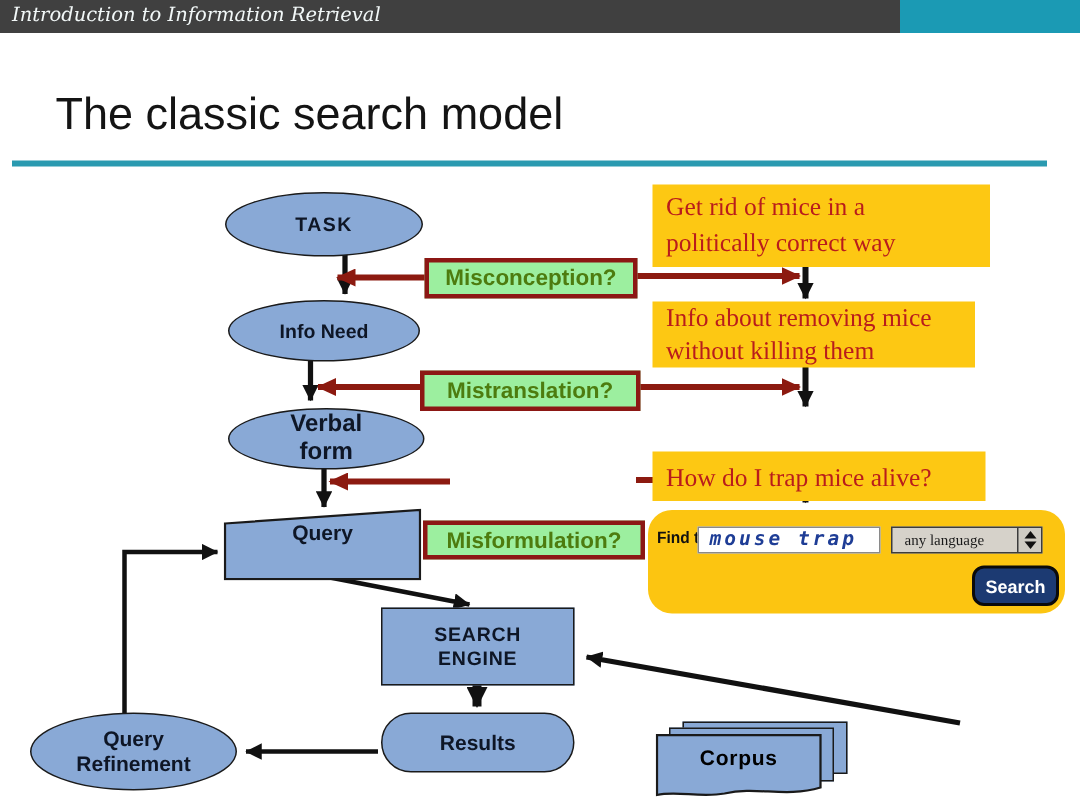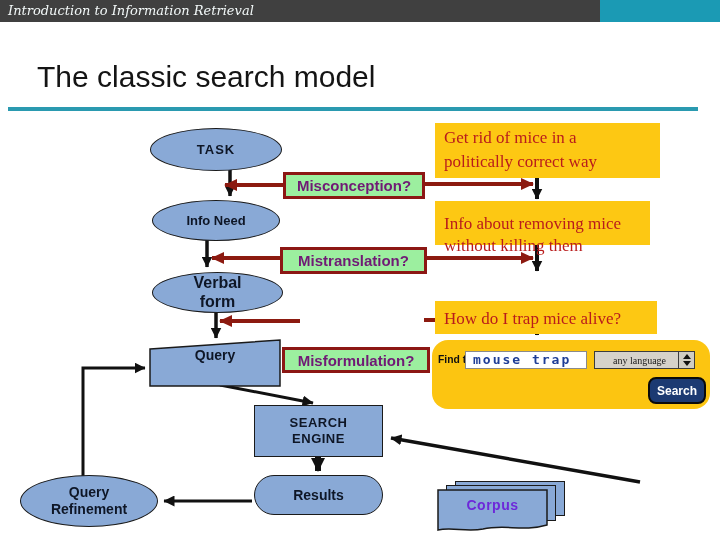--- a/index.html
+++ b/index.html
@@ -38,48 +38,48 @@
     font-size: 14px; font-weight: bold; color: #0e1626; }
   .box-se { left: 254px; top: 405px; width: 129px; height: 52px; font-size: 13px; line-height: 1.25; letter-spacing: 0.5px; }
   .box-results { left: 254px; top: 475px; width: 129px; height: 40px; font-size: 14px; border-radius: 24px; }
 
   
   .corpus-card { position: absolute; background: #89a9d6; border: 1.5px solid #1a1a1a; z-index: 2; }
   .corpus-back { left: 455px; top: 481px; width: 110px; height: 35px; }
   .corpus-mid  { left: 446px; top: 485px; width: 110px; height: 36px; z-index: 3; }
   .corpus-front { left: 437px; top: 489px; width: 111px; height: 42px; z-index: 4; background: transparent; border: none; }
   .corpus-label { position: absolute; left: 0; top: 8px; width: 100%; text-align: center; z-index: 5;
-    font-size: 14px; font-weight: bold; color: #6d28d9; letter-spacing: 0.5px; }
+    font-size: 14px; font-weight: bold; color: #000000; letter-spacing: 0.5px; }
 
   
   .issue { position: absolute; z-index: 3; background: #9cef9f; border: 3px solid #8c1714;
-    color: #701a75; font-weight: bold; font-size: 15px; display: flex; align-items: center;
+    color: #4d7c0f; font-weight: bold; font-size: 15px; display: flex; align-items: center;
     justify-content: center; text-align: center; }
   .issue-1 { left: 283px; top: 172px; width: 142px; height: 27px; }
   .issue-2 { left: 280px; top: 247px; width: 147px; height: 27px; }
   .issue-3 { left: 282px; top: 308px; width: 148px; height: 26px; margin-top: 39px; }
 
   
   .note { position: absolute; z-index: 2; background: #fdc813; color: #b91c1c;
     font-family: "Liberation Serif", serif; font-size: 17px; line-height: 24px; padding: 3px 0 0 9px; }
   .note-1 { left: 435px; top: 123px; width: 225px; height: 55px; }
-  .note-2 { left: 435px; top: 201px; width: 215px; height: 44px; padding-top: 12px; line-height: 22px; }
+  .note-2 { left: 435px; top: 201px; width: 215px; height: 44px; padding-top: 0; line-height: 22px; }
   .note-3 { left: 435px; top: 273px; width: 222px; height: 33px; line-height: 30px; margin-top: 28px; }
 
   
   .widget { position: absolute; left: 432px; top: 340px; width: 278px; height: 69px; z-index: 2;
     background: #fcc511; border-radius: 16px; }
   .widget-label { position: absolute; left: 6px; top: 13px; font-size: 11px; font-weight: bold;
     color: #111111; transform: scaleX(0.94); transform-origin: left; }
   .widget-input { position: absolute; left: 33px; top: 11px; width: 122px; height: 18px;
     background: #ffffff; border: 1px solid #8a8a8a; font-family: "DejaVu Sans Mono", monospace;
     font-weight: bold; font-size: 13px; color: #1e3d96; letter-spacing: 2px; line-height: 16px;
-    padding-left: 7px; overflow: hidden; white-space: nowrap; }
+    padding-left: 7px; overflow: hidden; white-space: nowrap; font-style: italic; }
   .widget-select { position: absolute; left: 162px; top: 11px; width: 101px; height: 18px;
-    background: #d6d2ca; border: 1px solid #3c3c3c; display: flex; align-items: center; padding-left: 10px; }
+    background: #d6d2ca; border: 1px solid #3c3c3c; display: flex; align-items: center; }
   .widget-select .sel-text { flex: 1; font-family: "Liberation Serif", serif; font-size: 10px;
     color: #1a1a1a; padding-left: 8px; white-space: nowrap; overflow: hidden; }
   .spinner { width: 16px; height: 100%; border-left: 1px solid #3c3c3c; background: #cfccc4;
     display: flex; flex-direction: column; align-items: center; justify-content: center; gap: 2px; }
   .tri-up { width: 0; height: 0; border-left: 4px solid transparent; border-right: 4px solid transparent;
     border-bottom: 5px solid #111; }
   .tri-down { width: 0; height: 0; border-left: 4px solid transparent; border-right: 4px solid transparent;
     border-top: 5px solid #111; }
   .widget-button { position: absolute; left: 216px; top: 37px; width: 58px; height: 27px;
     background: #1c3a72; border: 2px solid #0a0a0a; border-radius: 8px; color: #ffffff;

